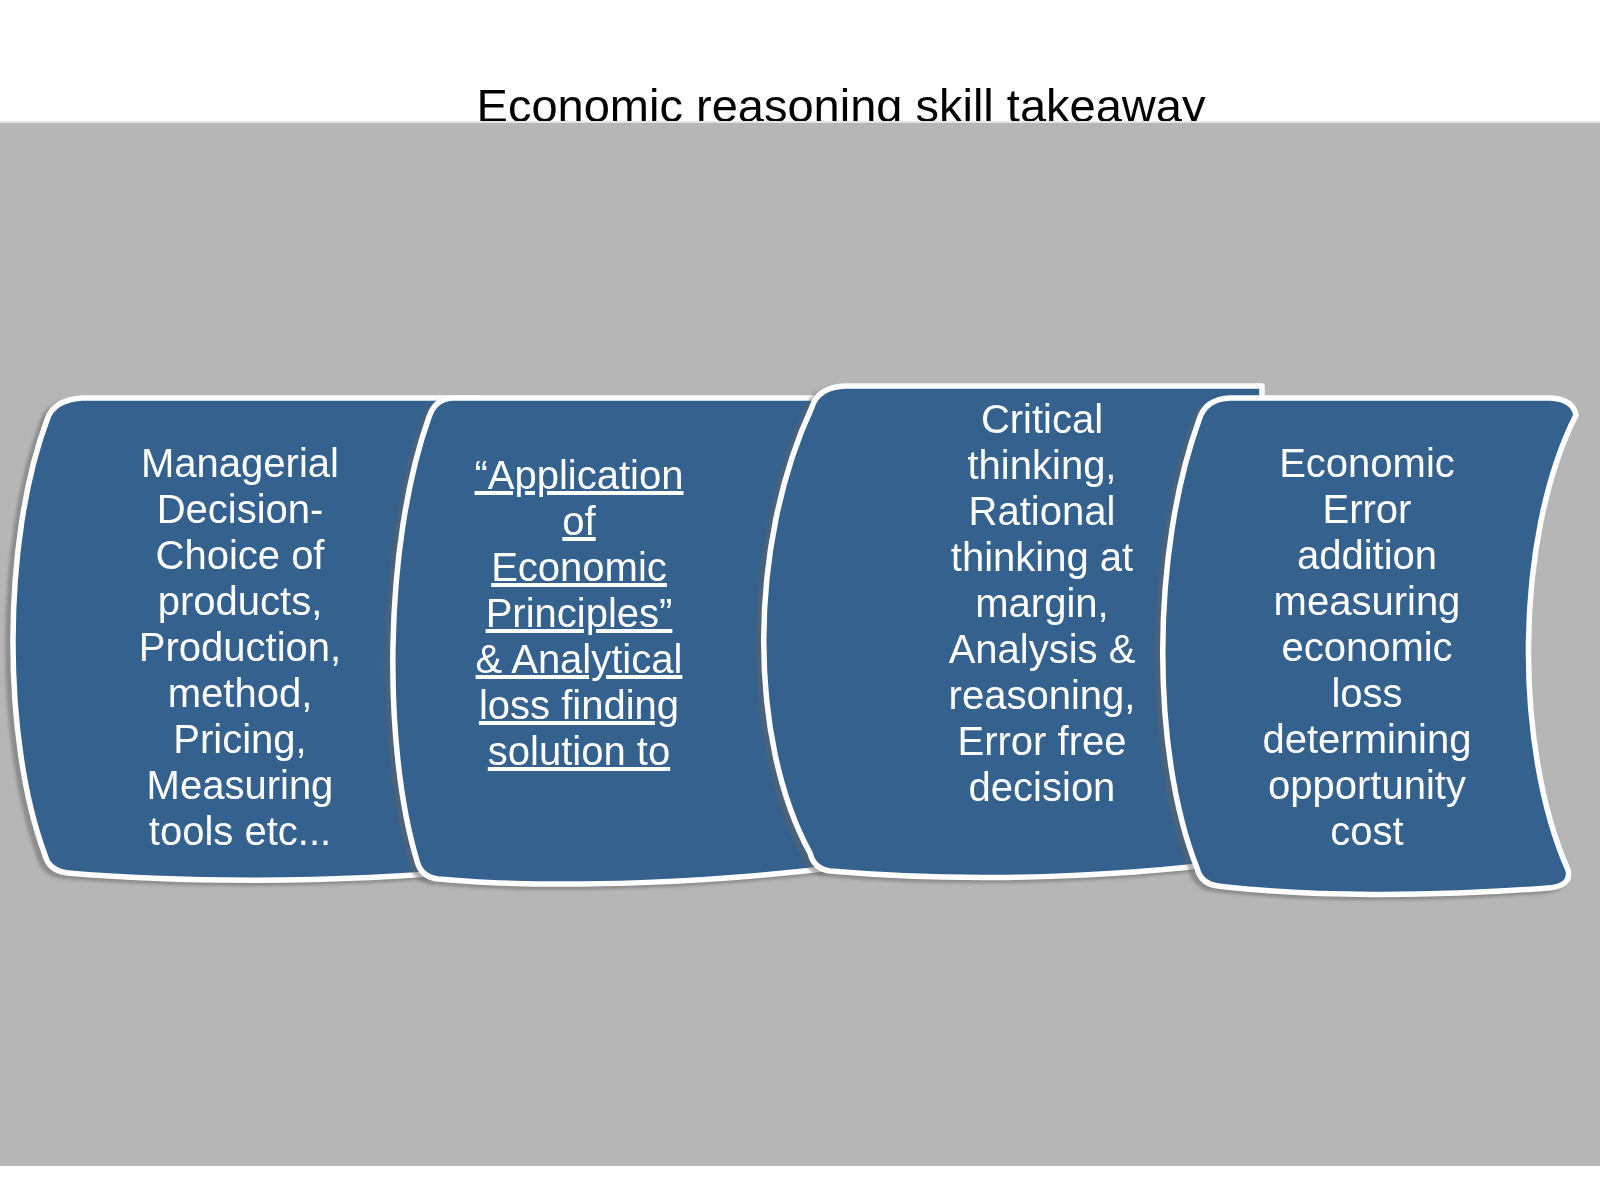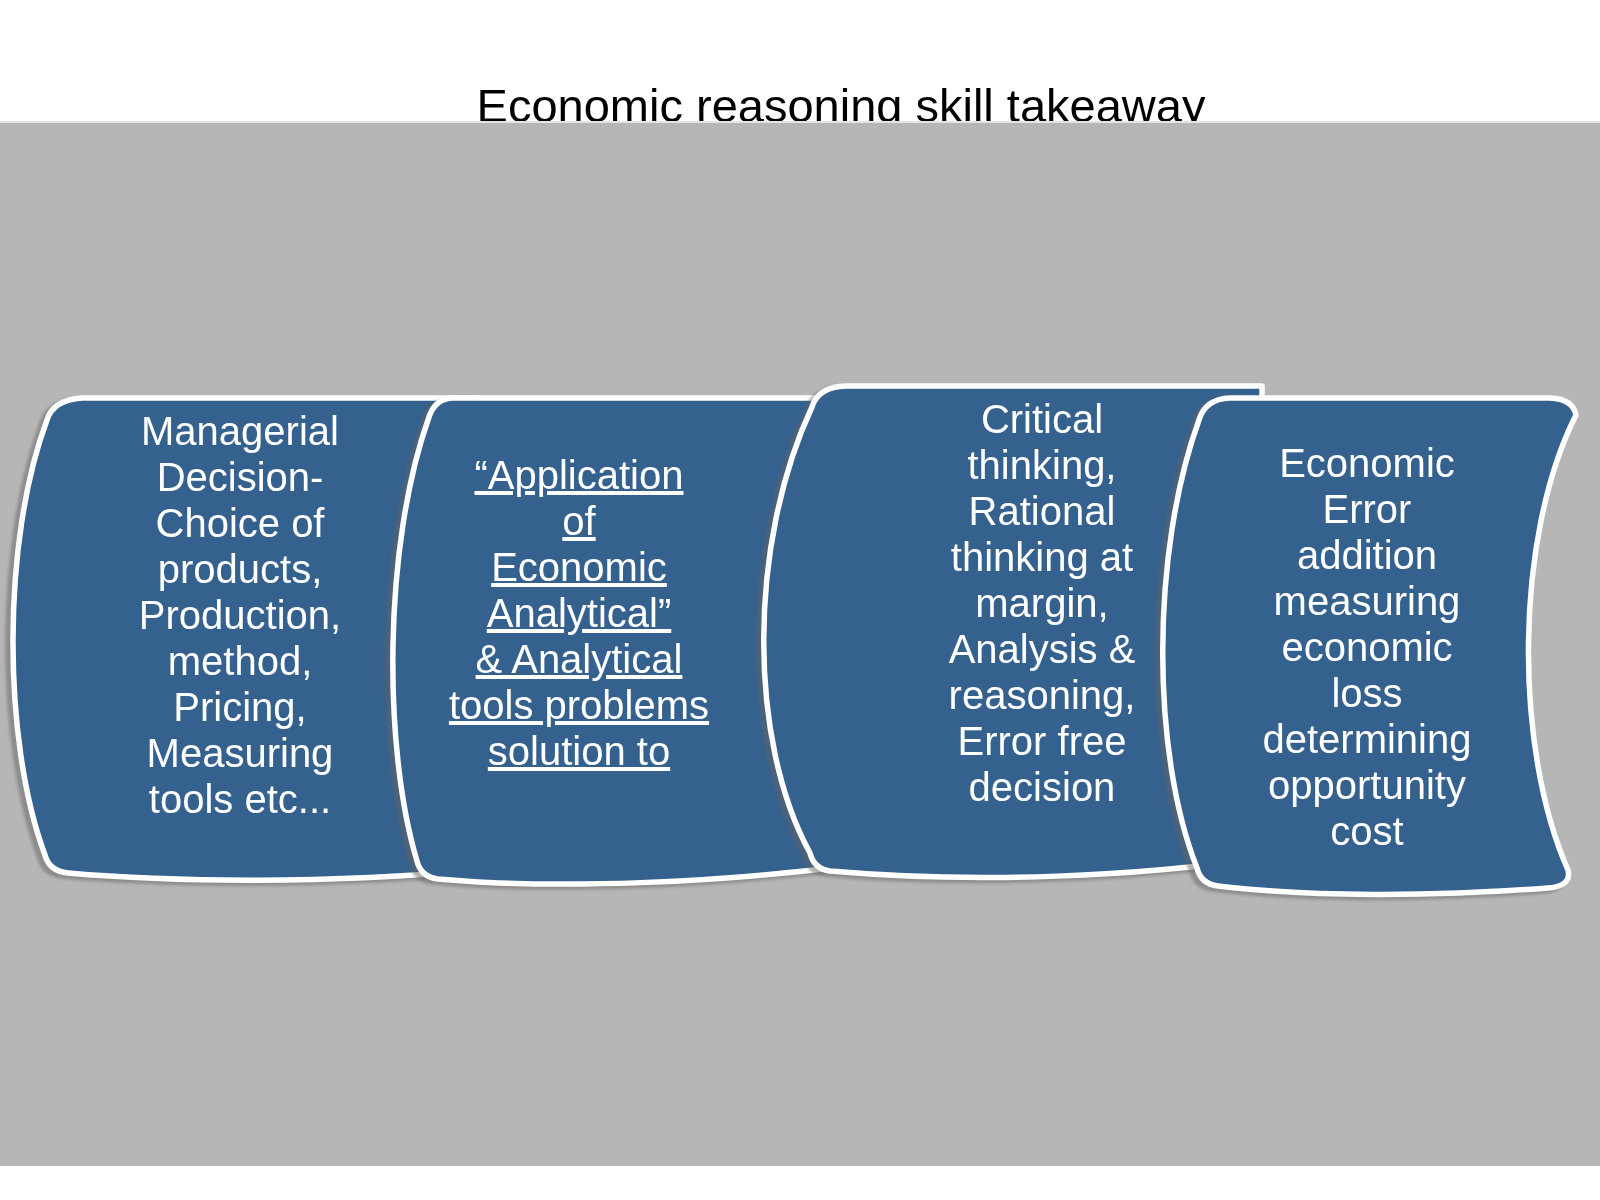--- a/index.html
+++ b/index.html
@@ -56,21 +56,21 @@
     stroke-linejoin: round;
     filter: drop-shadow(-5px 3px 1.5px rgba(100,100,100,0.5));
   }
   .panel-text {
     position: absolute;
     text-align: center;
     color: #FFFFFF;
     font-size: 40px;
     line-height: 46px;
   }
-  .pt-1 { left: 62px;   top: 408px; width: 356px; }
+  .pt-1 { left: 62px;   top: 440px; width: 356px; }
   .pt-2 { left: 413px;  top: 452px; width: 332px; text-decoration: underline; }
   .pt-3 { left: 876px;  top: 396px; width: 332px; }
   .pt-4 { left: 1199px; top: 440px; width: 336px; }
 </style>
 </head>
 <body>
 
 <div class="stage">
 
   <div class="title-band">
@@ -114,23 +114,23 @@
     <div>method,</div>
     <div>Pricing,</div>
     <div>Measuring</div>
     <div>tools etc...</div>
   </div>
 
   <div class="panel-text pt-2">
     <div>“Application</div>
     <div>of</div>
     <div>Economic</div>
-    <div>Analytical”</div>
+    <div>Principles”</div>
     <div>&amp; Analytical</div>
-    <div>tools problems</div>
+    <div>loss finding</div>
     <div>solution to</div>
   </div>
 
   <div class="panel-text pt-3">
     <div>Critical</div>
     <div>thinking,</div>
     <div>Rational</div>
     <div>thinking at</div>
     <div>margin,</div>
     <div>Analysis &amp;</div>

